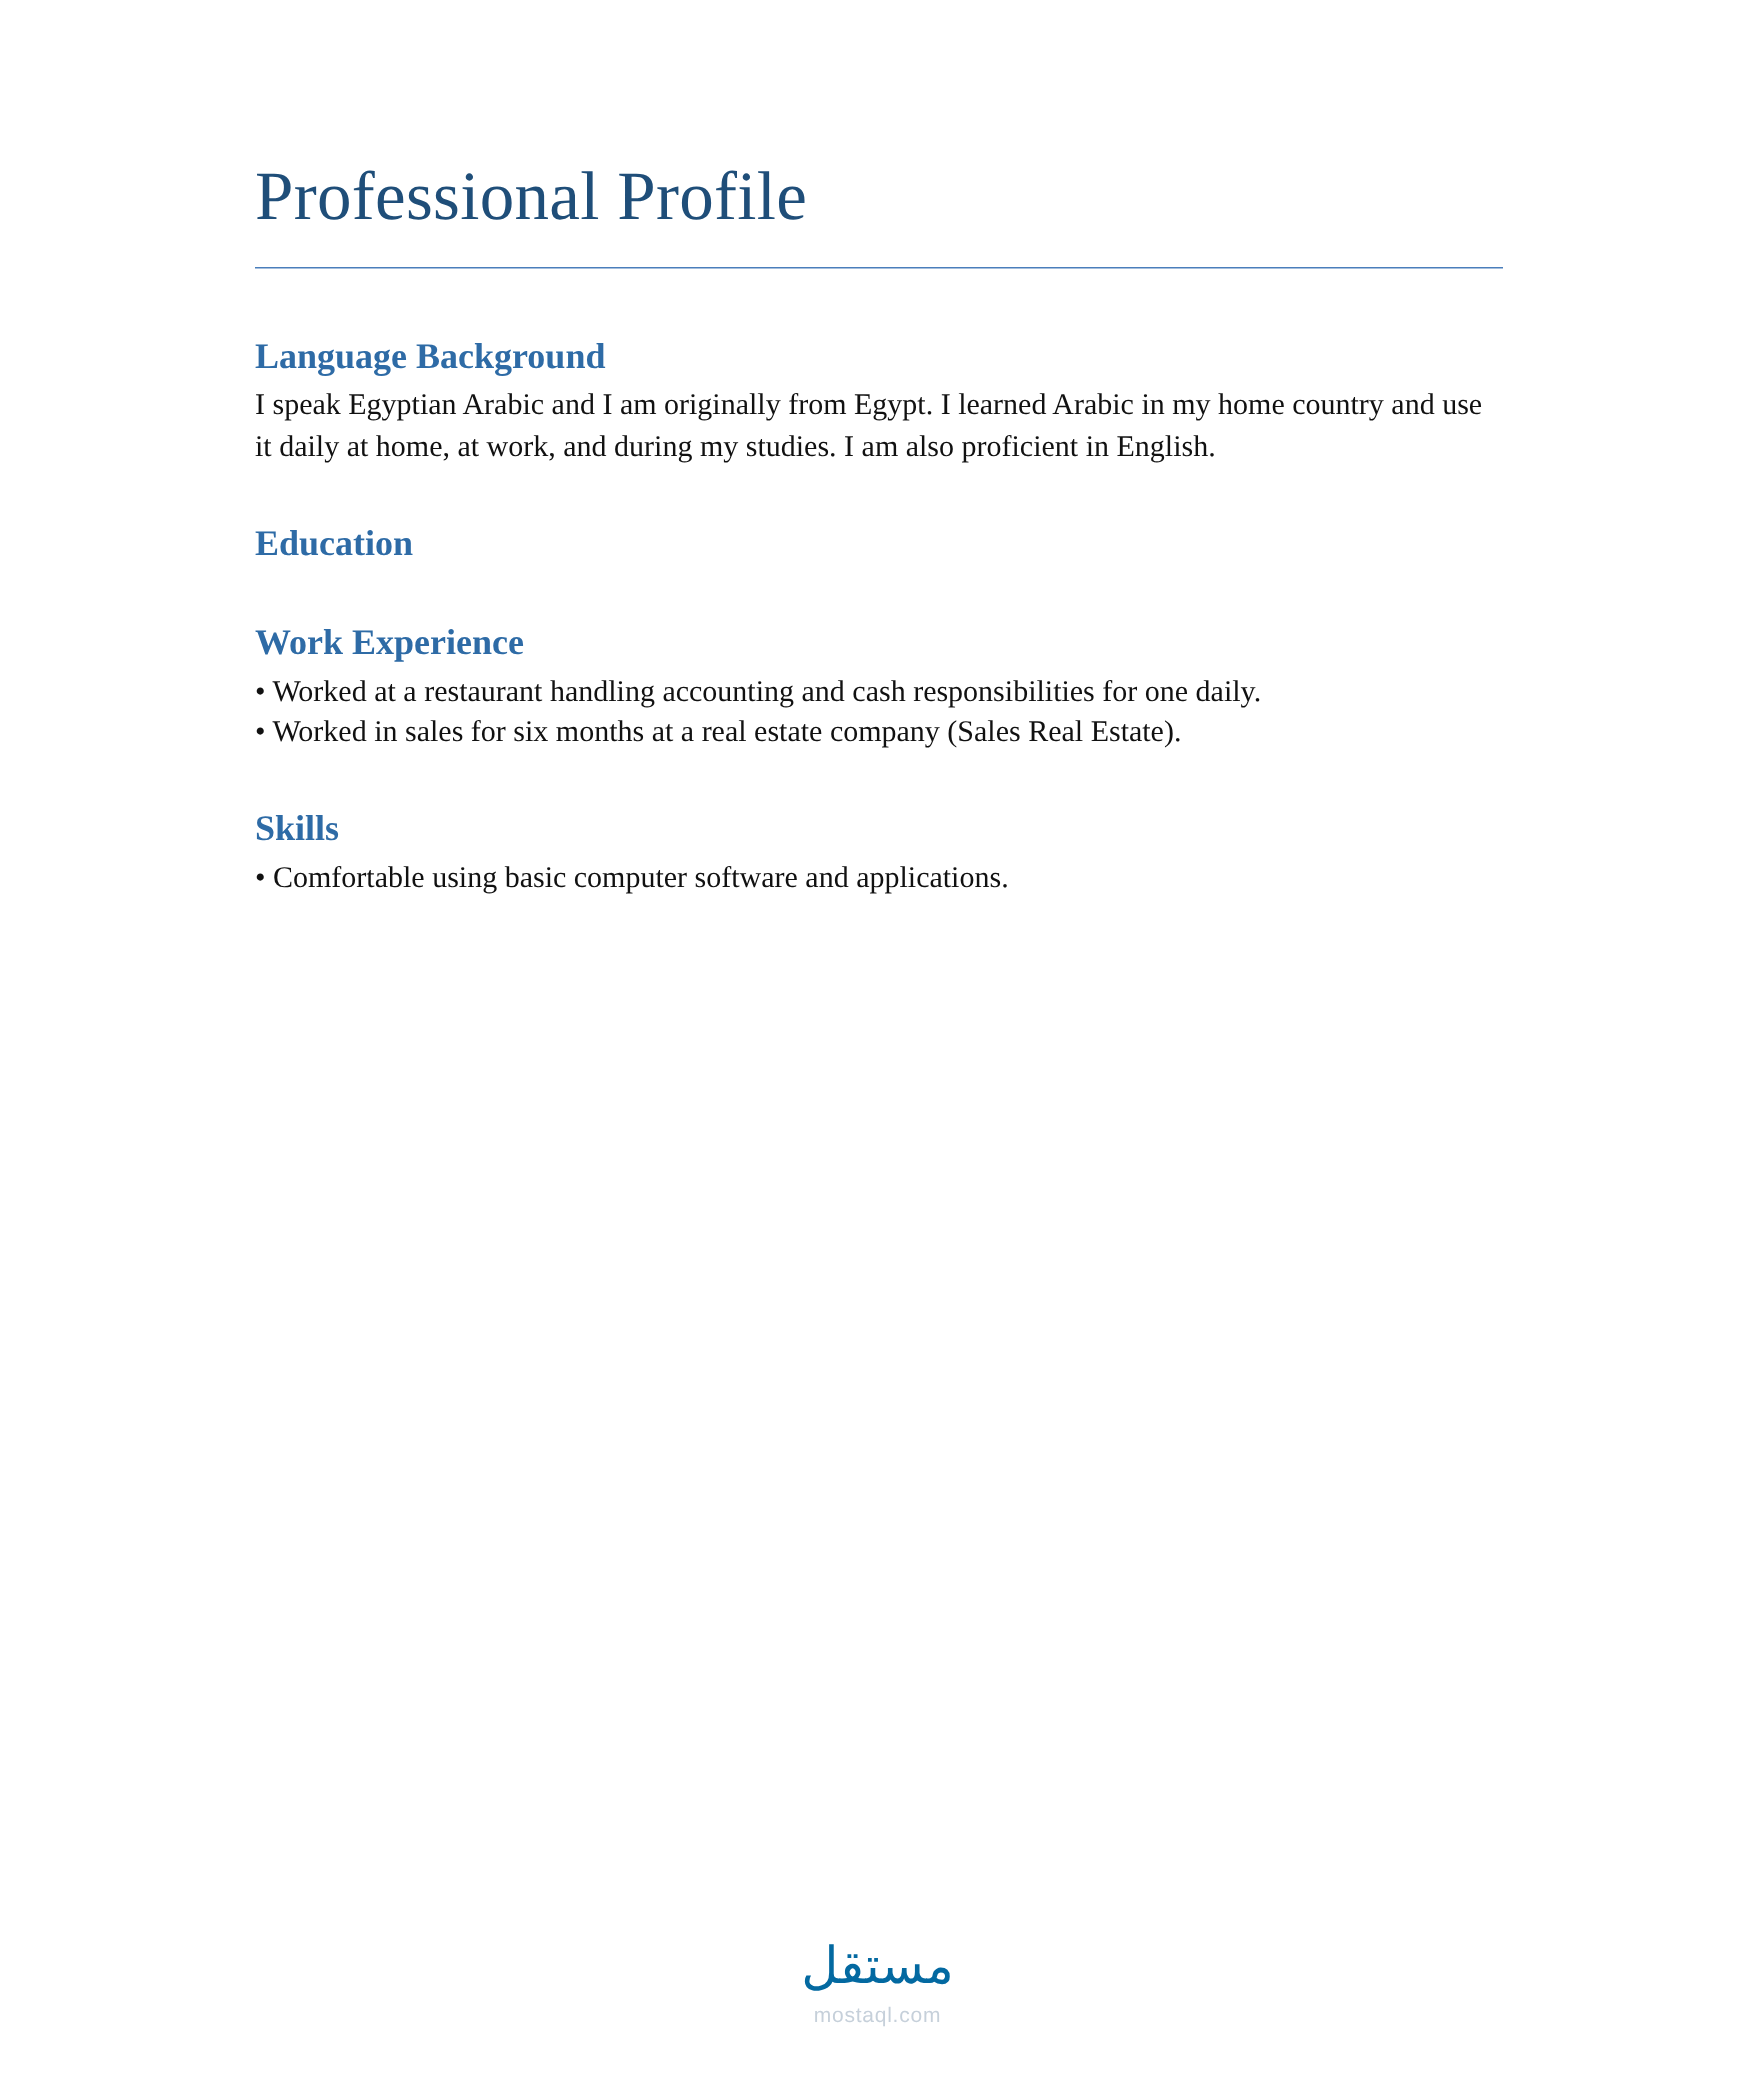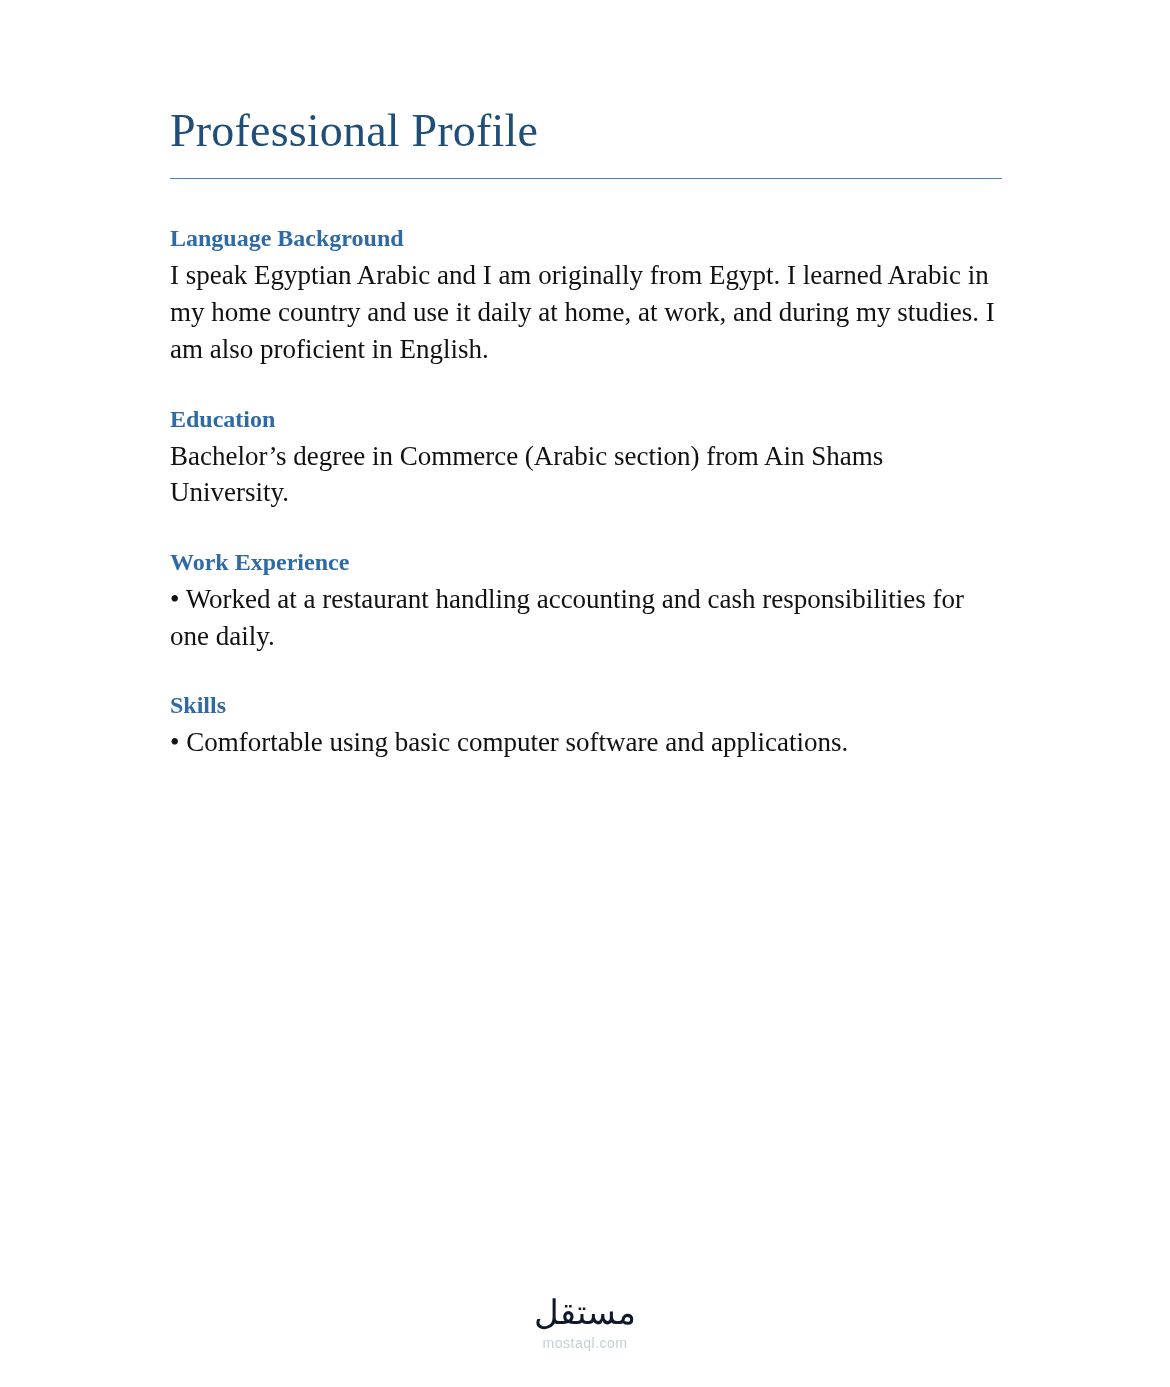--- a/index.html
+++ b/index.html
@@ -45,45 +45,45 @@
   .section-heading {
     font-family: "Liberation Serif", serif;
     font-weight: bold;
     font-size: 24px;
     color: #2e6ba6;
     margin: 0 0 4px 0;
     line-height: 1.25;
   }
   .section-body {
     font-family: "Liberation Serif", serif;
-    font-size: 27px;
+    font-size: 20px;
     line-height: 1.36;
     color: #111111;
     max-width: 830px;
   }
   .section-body p {
     margin: 0;
   }
   .bullet-line {
     margin: 0;
   }
   .watermark {
     position: absolute;
     left: 0;
     right: 0;
     bottom: 36px;
     text-align: center;
     color: #c9d3dc;
     user-select: none;
   }
   .wm-mark {
-    font-family: Liberation Sans, sans-serif;
+    font-family: Liberation Serif, serif;
     font-size: 34px;
     line-height: 1;
-    color: #0f172a;
+    color: #0369a1;
     letter-spacing: 1px;
   }
   .wm-url {
     font-family: "Liberation Sans", sans-serif;
     font-size: 14px;
     color: #c6d0da;
     letter-spacing: 0.5px;
     margin-top: 6px;
   }
 </style>
@@ -97,29 +97,27 @@
 
   <div class="section">
     <h2 class="section-heading">Language Background</h2>
     <div class="section-body">
       <p>I speak Egyptian Arabic and I am originally from Egypt. I learned Arabic in my home country and use it daily at home, at work, and during my studies. I am also proficient in English.</p>
     </div>
   </div>
 
   <div class="section">
     <h2 class="section-heading">Education</h2>
-    <div class="section-body">
-      <p>Bachelor’s degree in Commerce (Arabic section) from Ain Shams University.</p>
-    </div>
   </div>
 
   <div class="section">
     <h2 class="section-heading">Work Experience</h2>
     <div class="section-body">
       <p class="bullet-line">• Worked at a restaurant handling accounting and cash responsibilities for one daily.</p>
+      <p class="bullet-line">• Worked in sales for six months at a real estate company (Sales Real Estate).</p>
     </div>
   </div>
 
   <div class="section">
     <h2 class="section-heading">Skills</h2>
     <div class="section-body">
       <p class="bullet-line">• Comfortable using basic computer software and applications.</p>
     </div>
   </div>
 

